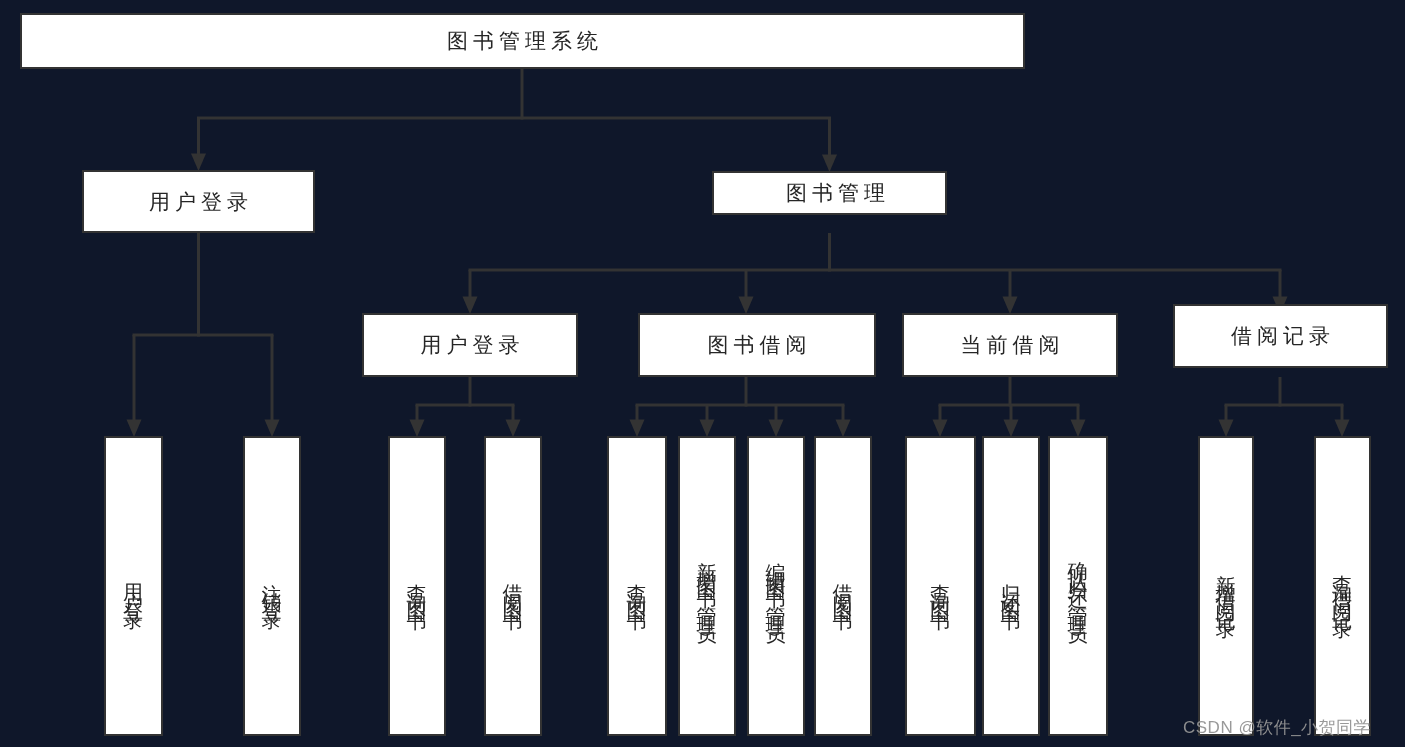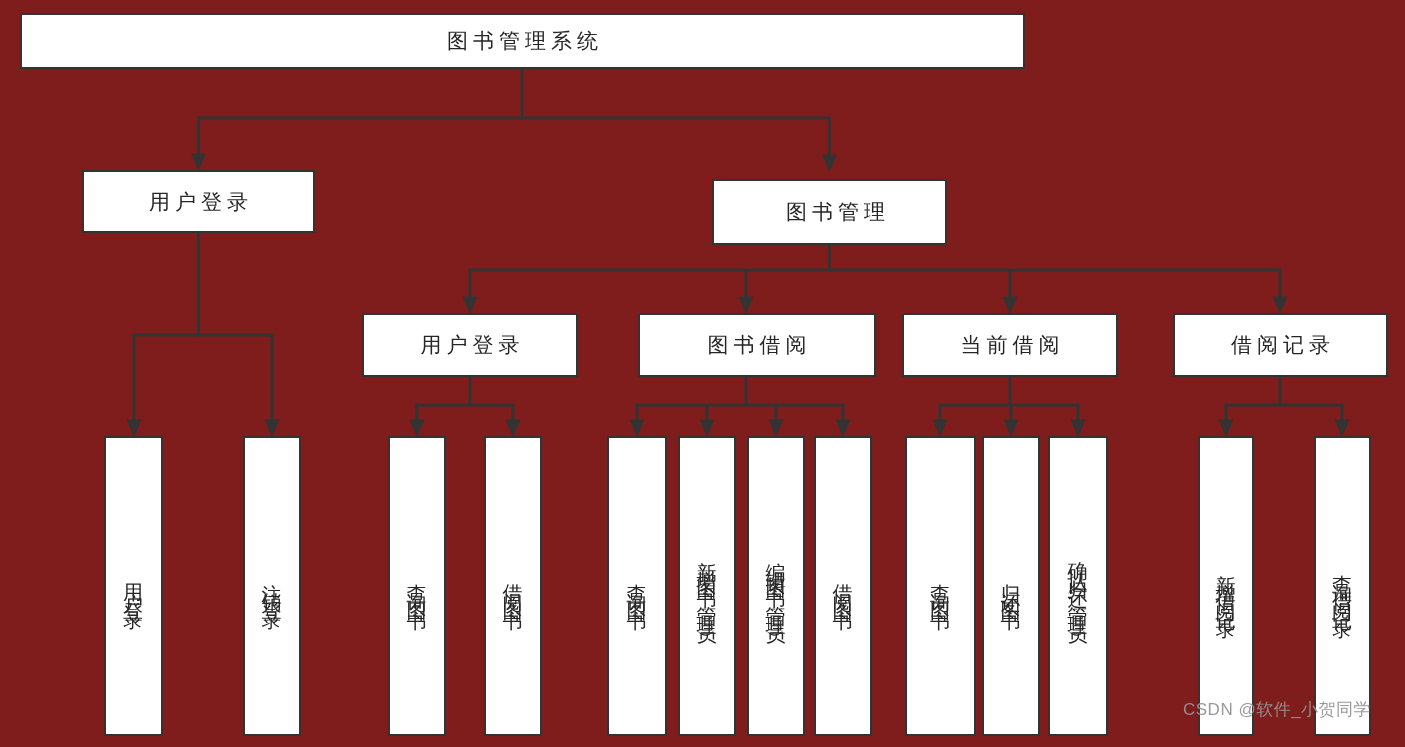--- a/index.html
+++ b/index.html
@@ -1,20 +1,20 @@
 <!DOCTYPE html>
 <html><head>
 <meta charset="utf-8">
 <style>
   html, body { margin: 0; padding: 0; background: #ffffff; }
   .stage {
     position: relative;
     width: 1405px;
     height: 747px;
-    background: #7f1d1d;
+    background: #0f172a;
     font-family: "Liberation Sans", "DejaVu Sans", sans-serif;
     overflow: hidden;
   }
   svg.connectors {
     position: absolute;
     left: 0; top: 0;
     width: 1405px; height: 747px;
   }
   svg.connectors line { stroke: #333333; stroke-width: 3; }
   svg.connectors polygon { fill: #333333; stroke: none; }
@@ -37,21 +37,21 @@
   .v-node span {
     writing-mode: vertical-rl;
     text-orientation: mixed;
     font-size: 20px;
     letter-spacing: 9px;
     line-height: 1;
   }
   .watermark {
     position: absolute;
     left: 1183px;
-    top: 698px;
+    top: 716px;
     font-size: 17px;
     color: rgba(148,148,148,0.95);
     letter-spacing: 0.5px;
     white-space: nowrap;
     z-index: 5;
   }
 </style>
 </head>
 <body>
 
@@ -133,34 +133,34 @@
     </g>
   </svg>
 
   <div class="node h-node" style="left:20px; top:13px; width:1005px; height:56px;">
     <span>图书管理系统</span>
   </div>
 
   <div class="node h-node" style="left:82px; top:170px; width:233px; height:63px;">
     <span>用户登录</span>
   </div>
-  <div class="node h-node" style="left:712px; top:179px; width:235px; height:66px;padding-left:12px;">
+  <div class="node h-node" style="left:712px; top:171px; width:235px; height:44px;padding-left:12px;">
     <span>图书管理</span>
   </div>
 
   <div class="node h-node" style="left:362px; top:313px; width:216px; height:64px;">
     <span>用户登录</span>
   </div>
   <div class="node h-node" style="left:638px; top:313px; width:238px; height:64px;">
     <span>图书借阅</span>
   </div>
   <div class="node h-node" style="left:902px; top:313px; width:216px; height:64px;text-align:right;">
     <span>当前借阅</span>
   </div>
-  <div class="node h-node" style="left:1173px; top:313px; width:215px; height:64px;">
+  <div class="node h-node" style="left:1173px; top:304px; width:215px; height:64px;">
     <span>借阅记录</span>
   </div>
 
   <div class="node v-node" style="left:104px; top:436px; width:59px; height:300px;">
     <span>用户登录</span>
   </div>
   <div class="node v-node" style="left:243px; top:436px; width:58px; height:300px;">
     <span>注销登录</span>
   </div>
 

